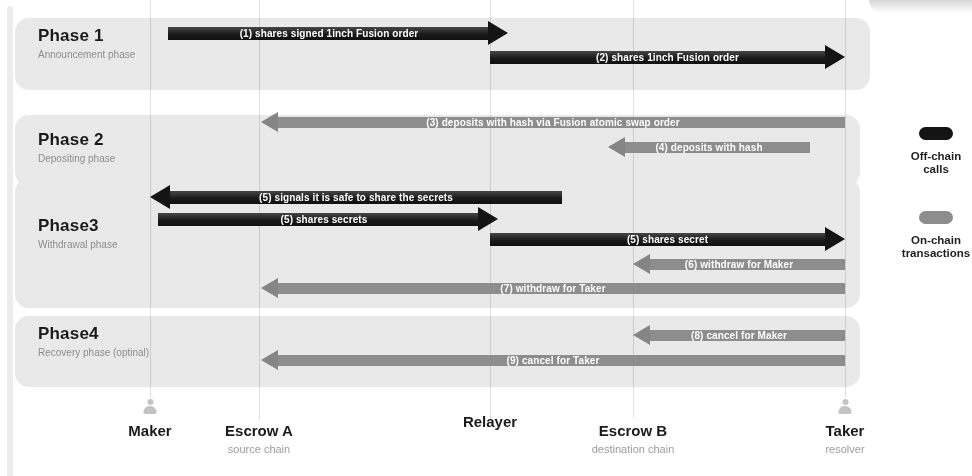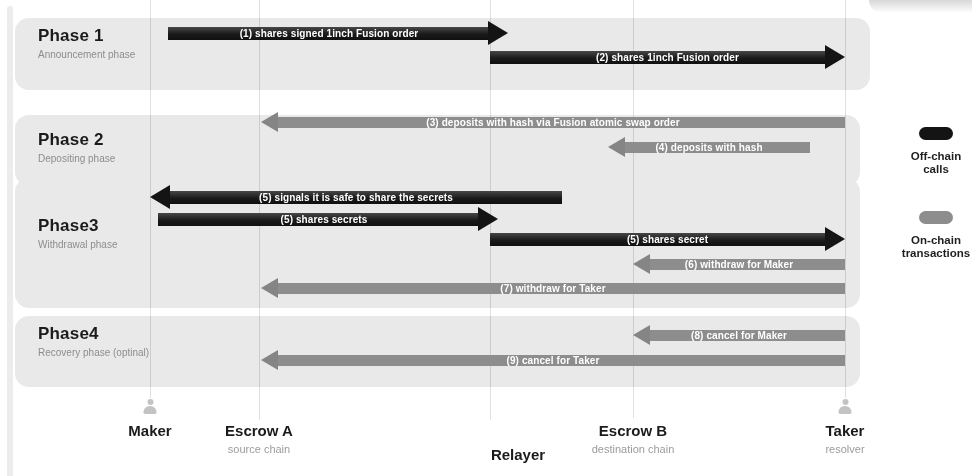--- a/index.html
+++ b/index.html
@@ -95,21 +95,21 @@
     </div>
     <div class="actor" style="left: 150px; top: 422px;">
       <div class="actor-name">Maker</div>
     </div>
     <div class="lane" style="left: 259px; height: 420px;"></div>
     <div class="actor" style="left: 259px; top: 422px;">
       <div class="actor-name">Escrow A</div>
       <div class="actor-sub">source chain</div>
     </div>
     <div class="lane" style="left: 490px; height: 420px;"></div>
-    <div class="actor" style="left: 490px; top: 446px; margin-left: 28px;">
+    <div class="actor" style="left: 490px; top: 413px;">
       <div class="actor-name">Relayer</div>
     </div>
     <div class="lane" style="left: 633px; height: 418px;"></div>
     <div class="actor" style="left: 633px; top: 422px;">
       <div class="actor-name">Escrow B</div>
       <div class="actor-sub">destination chain</div>
     </div>
     <div class="lane" style="left: 845px; height: 398px;"></div>
     <div class="person" style="left: 845px; top: 399px;">
       <div class="p-head"></div>

